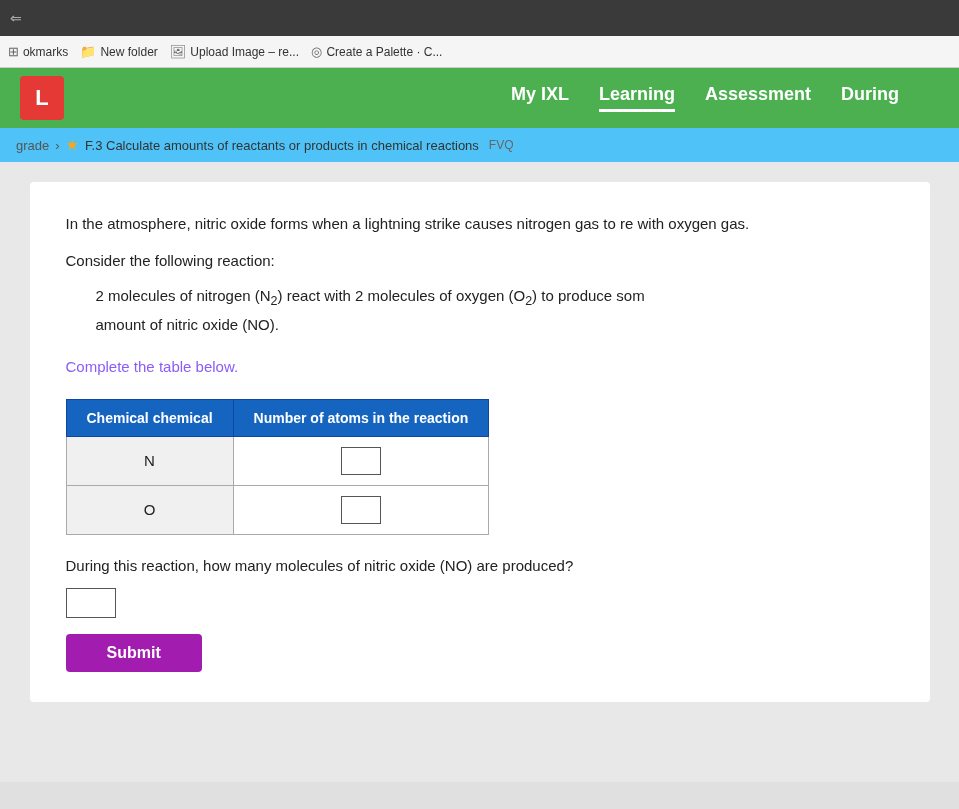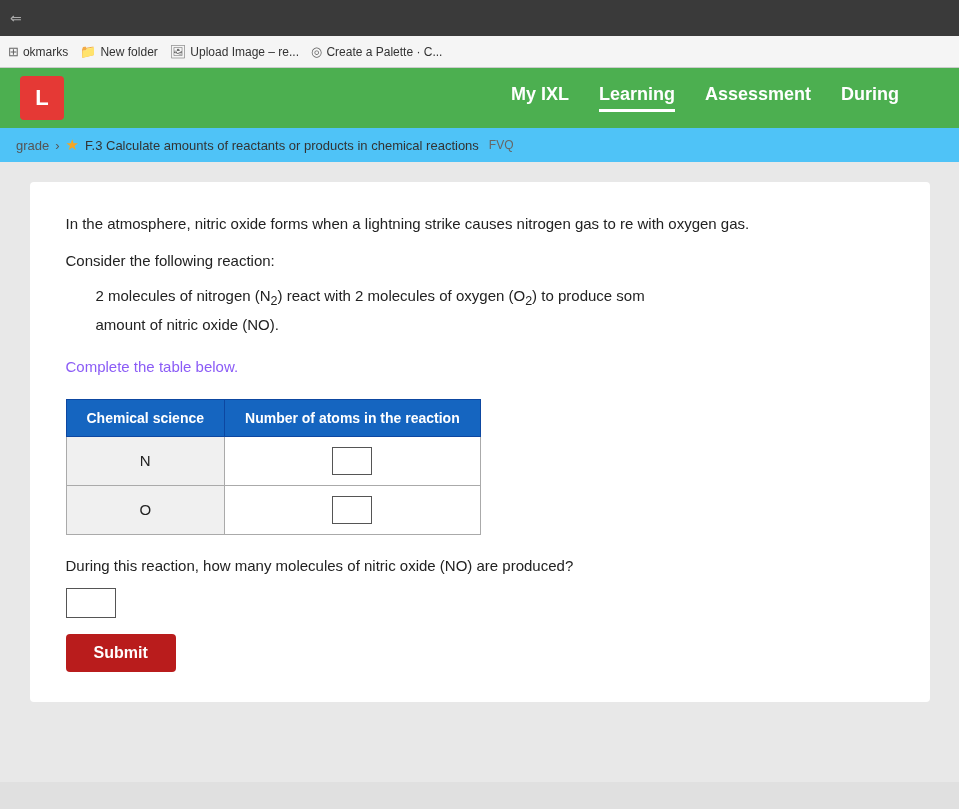--- a/index.html
+++ b/index.html
@@ -197,26 +197,26 @@
     .small-answer-box {
       display: block;
       width: 50px;
       height: 30px;
       border: 1.5px solid #555;
       background: white;
       margin-bottom: 16px;
     }
 
     .submit-btn {
-      background: #b91c1c;
+      background: #a21caf;
       color: white;
       font-size: 16px;
       font-weight: bold;
       border: none;
-      padding: 10px 28px;
+      padding: 10px 41px;
       border-radius: 4px;
       cursor: pointer;
     }
   </style>
 </head>
 <body>
 
 <div class="browser-bar">
   <span class="browser-icon">⇐</span>
 </div>
@@ -270,21 +270,21 @@
         2 molecules of nitrogen (N<sub>2</sub>) react with 2 molecules of oxygen (O<sub>2</sub>) to produce som
       </p>
       <p>amount of nitric oxide (NO).</p>
     </div>
 
     <p class="complete-text">Complete the table below.</p>
 
     <table class="chem-table">
       <thead>
         <tr>
-          <th>Chemical science</th>
+          <th>Chemical chemical</th>
           <th>Number of atoms in the reaction</th>
         </tr>
       </thead>
       <tbody>
         <tr>
           <td class="element-col">N</td>
           <td>
             <input class="answer-box" type="text" style="">
           </td>
         </tr>

